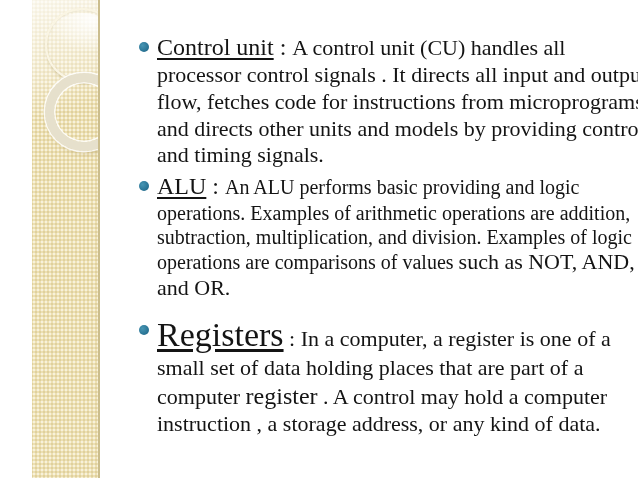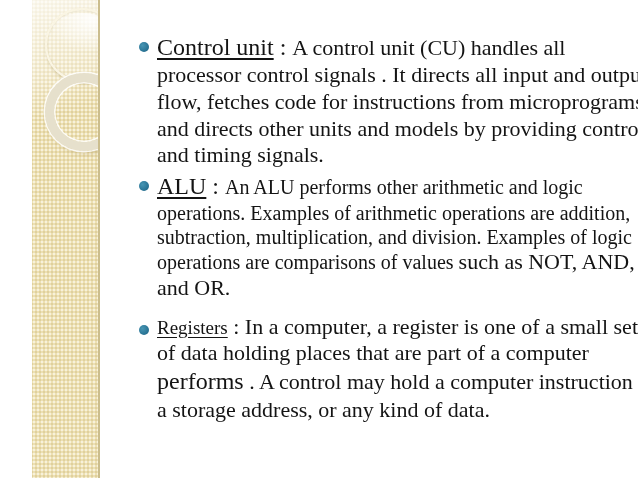--- a/index.html
+++ b/index.html
@@ -65,21 +65,21 @@
   li.b2 .dot{top:9px;}
   li.b3 .dot{top:11px;}
 
   li.b1{font-size:22px;line-height:1.215;margin-bottom:3px;}
   li.b2{font-size:20px;line-height:1.2;margin-bottom:12px;}
   li.b3{font-size:22px;line-height:1.22;}
 
   .term{text-decoration:underline;text-underline-offset:3px;}
   li.b1 .term{font-size:24px;}
   li.b2 .term{font-size:24px;text-align:center;}
-  li.b3 .term{font-size:19px;}
+  li.b3 .term{font-size:34px;}
   li.b1 .sep, li.b2 .sep{font-size:24px;}
   li.b3 .sep{font-size:22px;}
   .body-lg{font-size:22px;}
   .mid-lg{font-size:24px;}
 </style>
 </head>
 <body>
 
 <div class="slide">
 
@@ -92,23 +92,23 @@
   </div>
 
   <div class="content">
     <ul class="bullets">
 
       <li class="b1">
         <span class="dot"></span><span class="term">Control unit</span><span class="sep"> : </span><span class="body">A control unit (CU) handles all processor control signals . It directs all input and output flow, fetches code for instructions from microprograms and directs other units and models by providing control and timing signals.</span>
       </li>
 
       <li class="b2">
-        <span class="dot"></span><span class="term">ALU</span><span class="sep"> : </span><span class="body">An ALU performs other arithmetic and logic operations. Examples of arithmetic operations are addition, subtraction, multiplication, and division. Examples of logic operations are comparisons of values </span><span class="body-lg">such as NOT, AND, and OR.</span>
+        <span class="dot"></span><span class="term">ALU</span><span class="sep"> : </span><span class="body">An ALU performs basic providing and logic operations. Examples of arithmetic operations are addition, subtraction, multiplication, and division. Examples of logic operations are comparisons of values </span><span class="body-lg">such as NOT, AND, and OR.</span>
       </li>
 
       <li class="b3">
-        <span class="dot"></span><span class="term">Registers</span><span class="sep"> : </span><span class="body">In a computer, a register is one of a small set of data holding places that are part of a computer </span><span class="mid-lg">performs</span><span class="body"> . A control may hold a computer instruction , a storage address, or any kind of data.</span>
+        <span class="dot"></span><span class="term">Registers</span><span class="sep"> : </span><span class="body">In a computer, a register is one of a small set of data holding places that are part of a computer </span><span class="mid-lg">register</span><span class="body"> . A control may hold a computer instruction , a storage address, or any kind of data.</span>
       </li>
 
     </ul>
   </div>
 
 </div>
 
 </body></html>

